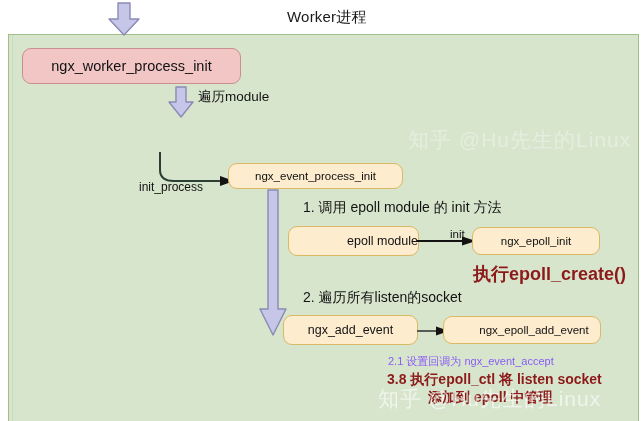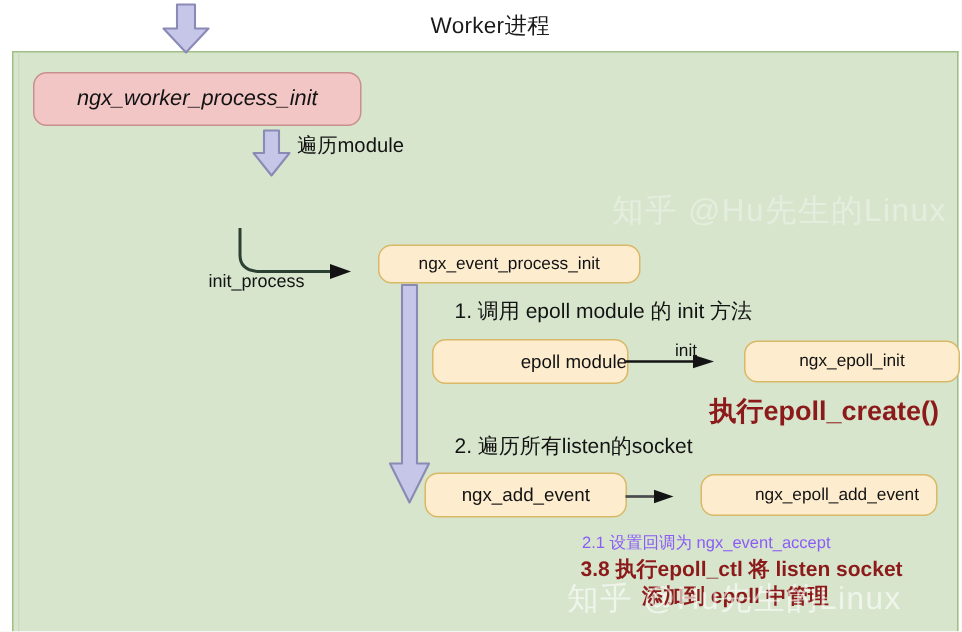--- a/index.html
+++ b/index.html
@@ -59,27 +59,27 @@
   .node-pink {
     background: #f3c6c6;
     border: 1.4px solid #c98f8f;
     font-size: 14.5px;
   }
   .node-yellow {
     background: #fdecce;
     border: 1.4px solid #d9b866;
     font-size: 12.5px;
   }
-  .node-yellow.small { font-size: 11.5px; margin-left: 24px; }
-
-  #node-worker-process-init { left: 22px;  top: 48px;  width: 219px; height: 36px; font-style: italic; }
+  .node-yellow.small { font-size: 11.5px; }
+
+  #node-worker-process-init { left: 22px;  top: 48px;  width: 219px; height: 36px; }
   #node-event-core-module  { left: 88px;  top: 119px; width: 199px; height: 34px; }
   #node-event-process-init { left: 228px; top: 163px; width: 175px; height: 26px; }
   #node-epoll-module       { left: 288px; top: 226px; width: 131px; height: 30px; justify-content: flex-end; }
-  #node-ngx-epoll-init     { left: 472px; top: 227px; width: 144px; height: 28px; }
+  #node-ngx-epoll-init     { left: 472px; top: 227px; width: 128px; height: 28px; }
   #node-ngx-add-event      { left: 283px; top: 315px; width: 135px; height: 30px; }
   #node-ngx-epoll-add-event{ left: 443px; top: 316px; width: 158px; height: 28px; padding-left: 24px; }
 
   
   .label {
     position: absolute;
     white-space: nowrap;
     color: #131313;
   }
   #label-traverse-module { left: 198px; top: 88px;  font-size: 13.5px; }

